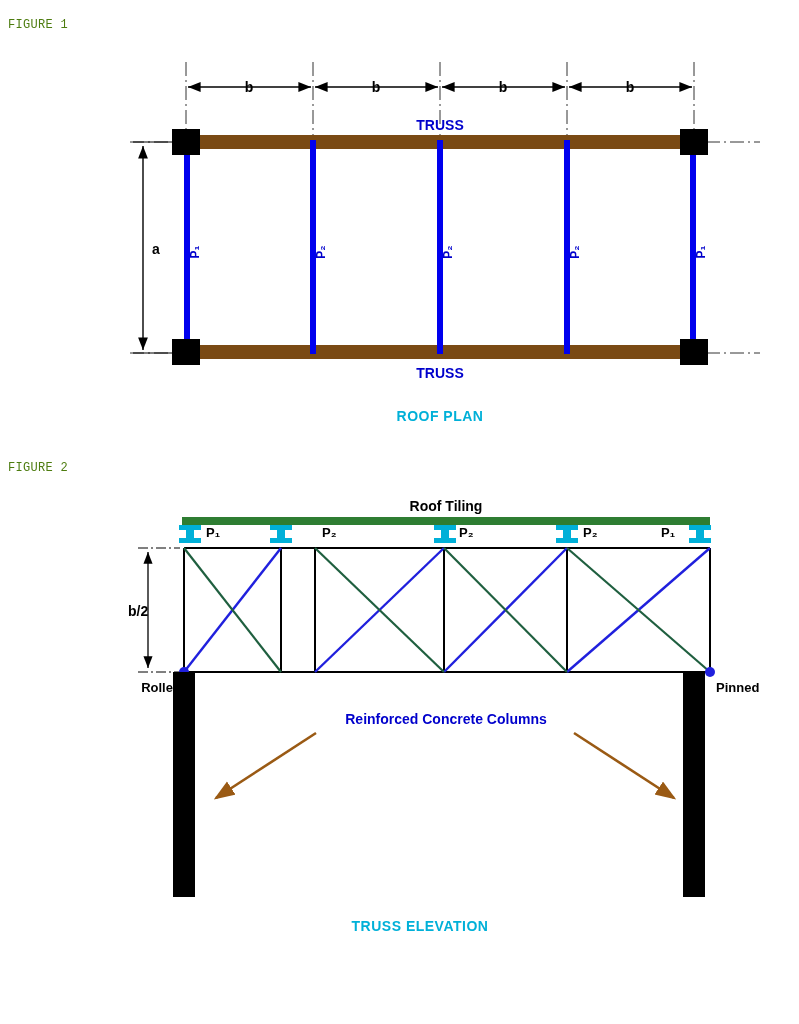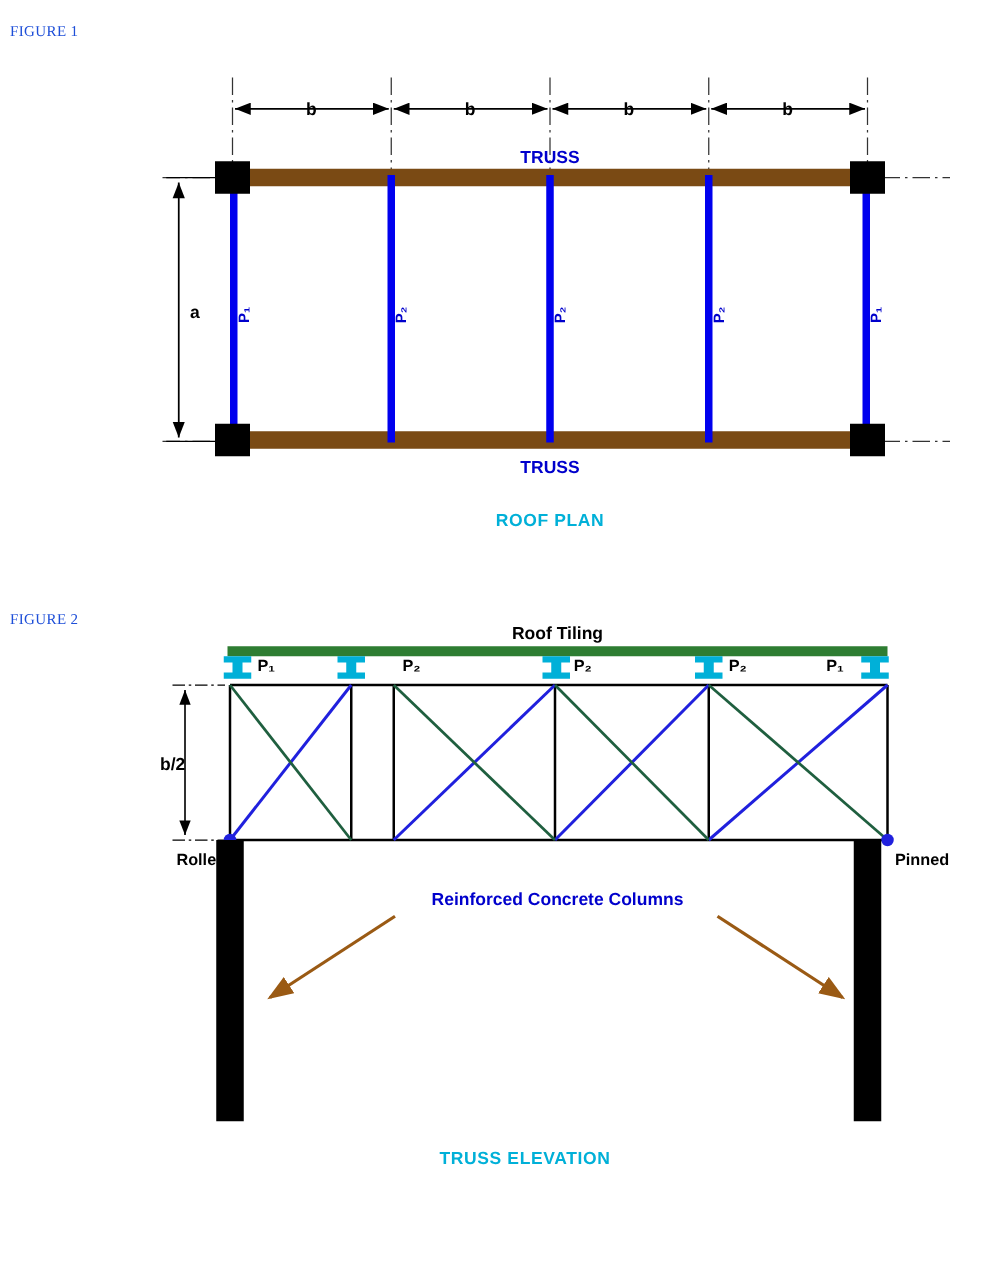--- a/index.html
+++ b/index.html
@@ -11,27 +11,27 @@
     width: 799px;
     height: 1024px;
     position: relative;
     font-family: "Liberation Sans", sans-serif;
     color: #000000;
     overflow: hidden;
   }
   .fig-label {
     position: absolute;
     font-size: 12px;
-    font-family: Liberation Serif, serif;
-    color: #1d4ed8;
+    font-family: Liberation Mono, monospace;
+    color: #4d7c0f;
     letter-spacing: 0.3px;
     text-align: center;
   }
   #figure1-label { left: 8px; top: 18px; }
-  #figure2-label { left: 8px; top: 488px; }
+  #figure2-label { left: 8px; top: 461px; }
 
   .svg-wrap {
     position: absolute;
     left: 0;
     top: 0;
     width: 799px;
     height: 1024px;
   }
   svg { display: block; }
 

